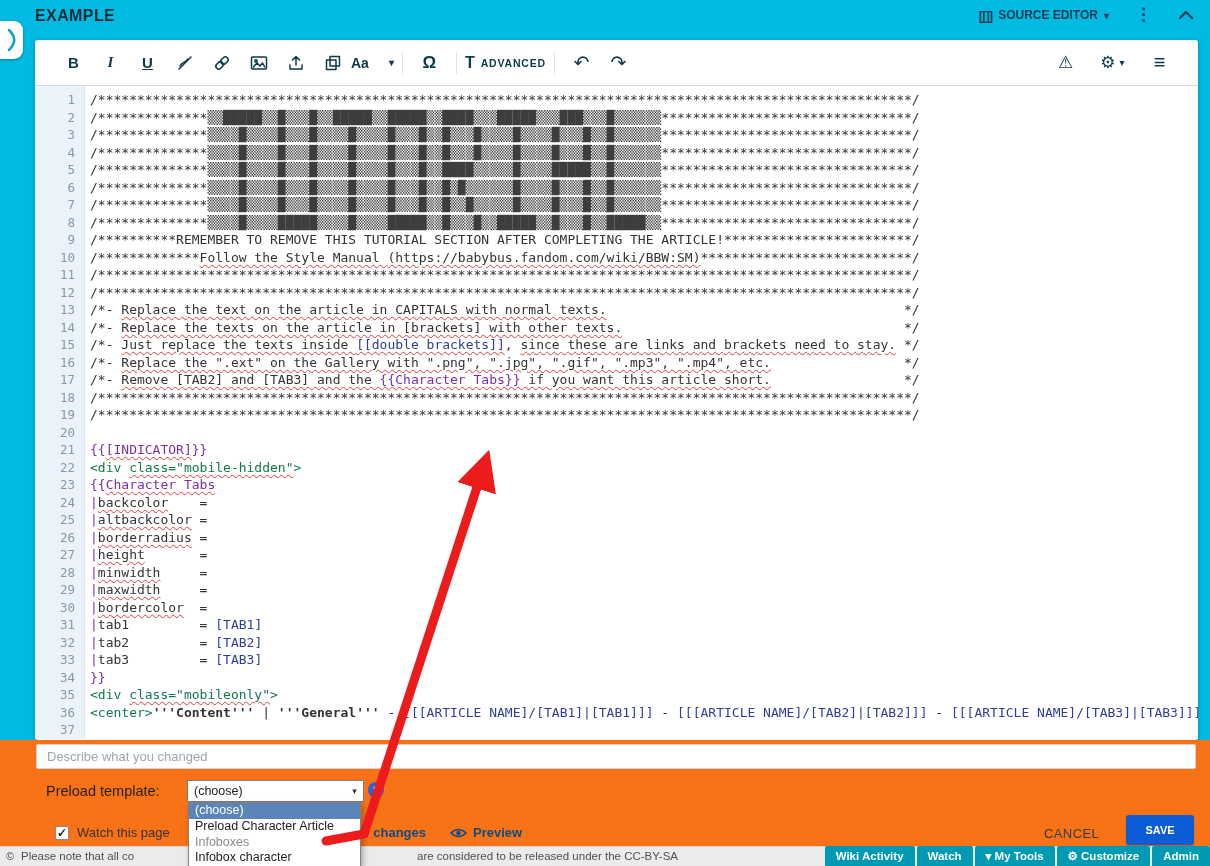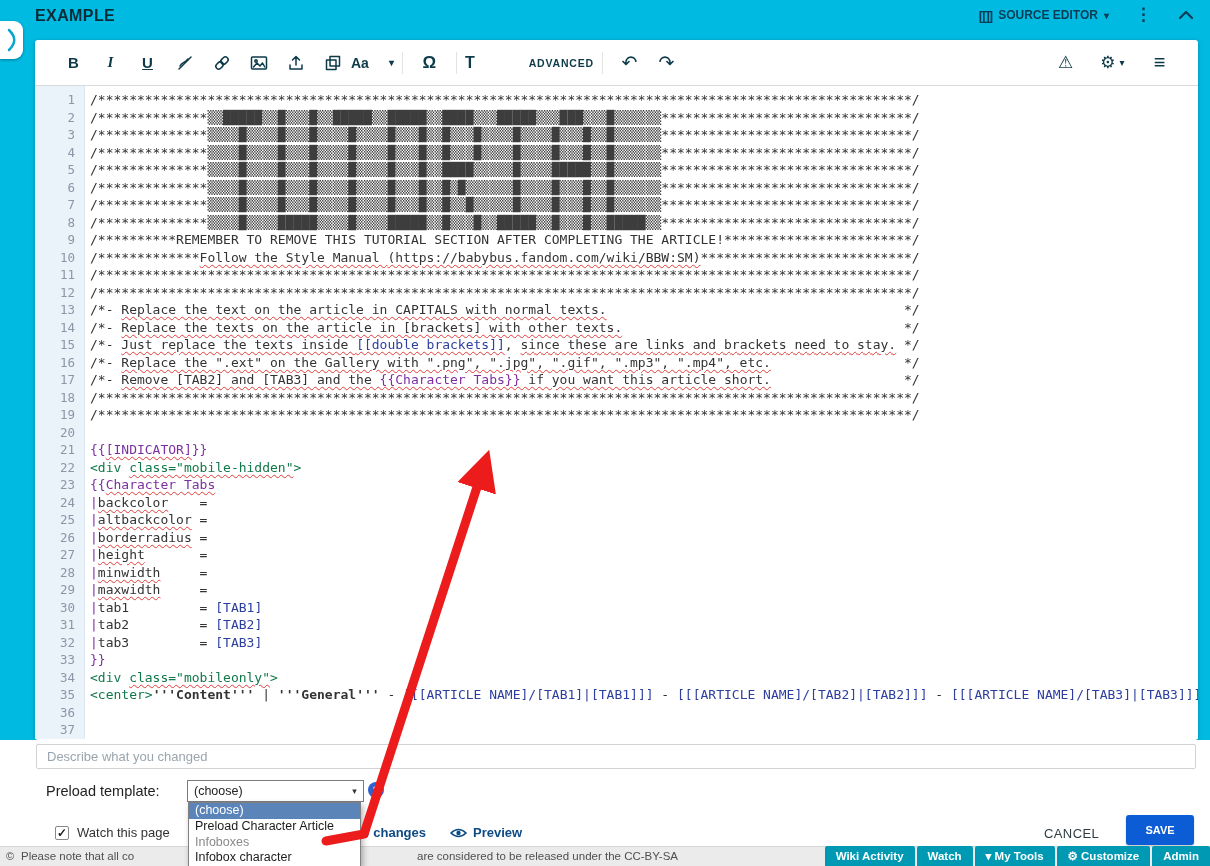--- a/index.html
+++ b/index.html
@@ -26,21 +26,21 @@
   .toolbar { display:flex; align-items:center; height:46px; border-bottom:1px solid #d9d9d9; padding:0 20px; }
   .tbtn { min-width:37px; height:34px; display:flex; align-items:center; justify-content:center;
           color:#0d3a49; cursor:pointer; }
   .tb-b { font-weight:700; font-size:15px; }
   .tb-i { font-style:italic; font-family:"Liberation Serif", serif; font-weight:600; font-size:15px; }
   .tb-u { text-decoration:underline; font-size:15px; font-weight:600; }
   .tb-font { font-size:14px; font-weight:bold; display:flex; gap:20px; align-items:center; }
   .tb-omega { font-size:17px; font-weight:bold; }
   .adv { display:flex; align-items:center; gap:6px; }
   .adv-t { font-size:16px; font-weight:600; }
-  .adv-label { font-size:10.5px; font-weight:bold; letter-spacing:.8px;margin-left:48px; }
+  .adv-label { font-size:10.5px; font-weight:bold; letter-spacing:.8px; }
   .tb-arrow { font-size:19px; }
   .sep { width:1px; height:22px; background:#e3e3e3; margin:0 8px; }
   .toolbar-right { margin-left:auto; display:flex; align-items:center; gap:10px; }
   .tb-warning { font-size:17px; }
   .tb-gear { font-size:17px; display:flex; gap:4px; align-items:center; }
   .tb-menu { font-size:20px; font-weight:bold; }
   .icon-svg { stroke:#0d3a49; fill:none; stroke-width:1.5; stroke-linecap:round; stroke-linejoin:round; }
 
   
   .code-area { display:flex; height:653px; background:#fff;
@@ -52,21 +52,21 @@
   .pl { color:#333; }
   .art { color:#3d3d3d; }
   .tpl { color:#7c2fa0; }
   .lk { color:#2c3e9f; }
   .tag { color:#11784a; }
   .b { font-weight:bold; color:#333; }
   .sq { text-decoration-line:underline; text-decoration-style:wavy; text-decoration-color:#e23b3b;
         text-decoration-thickness:1px; text-underline-offset:2px; }
 
   
-  .bottom-panel { position:absolute; left:0; top:740px; width:1210px; height:106px; background:#ffffff; }
+  .bottom-panel { position:absolute; left:0; top:740px; width:1210px; height:106px; background:#f97316; }
   .summary-input { position:absolute; left:36px; top:4px; width:1160px; height:25px;
                    border:1px solid #d2d2d2; border-radius:2px; padding:0 10px; font-size:13px;
                    color:#333; font-family:"Liberation Sans", sans-serif; outline:none; }
   .summary-input::placeholder { color:#9aa5ad; }
   .preload-label { position:absolute; left:46px; top:43px; font-size:14.5px; color:#222; }
   .select { position:absolute; left:187px; top:40px; width:177px; height:22px; background:#fff;
             border:1px solid #7c7c7c; display:flex; align-items:center; cursor:pointer; }
   .sel-text { flex:1; font-size:12.5px; color:#222; padding:0 6px; }
   .sel-caret { width:17px; text-align:center; font-size:9px; color:#333; }
   .help { position:absolute; left:368px; top:42px; width:16px; height:16px; border-radius:50%;
@@ -270,20 +270,21 @@
         <div class="cl">&nbsp;</div>
         <div class="cl"><span class="tpl">{{</span><span class="tpl sq">[INDICATOR]</span><span class="tpl">}}</span></div>
         <div class="cl"><span class="tag">&lt;div </span><span class="tag sq">class="mobile-hidden"</span><span class="tag">&gt;</span></div>
         <div class="cl"><span class="tpl">{{</span><span class="tpl sq">Character Tabs</span></div>
         <div class="cl"><span class="tpl">|</span><span class="pl sq">backcolor</span><span class="pl">    </span><span class="pl">=</span></div>
         <div class="cl"><span class="tpl">|</span><span class="pl sq">altbackcolor</span><span class="pl"> </span><span class="pl">=</span></div>
         <div class="cl"><span class="tpl">|</span><span class="pl sq">borderradius</span><span class="pl"> </span><span class="pl">=</span></div>
         <div class="cl"><span class="tpl">|</span><span class="pl sq">height</span><span class="pl">       </span><span class="pl">=</span></div>
         <div class="cl"><span class="tpl">|</span><span class="pl sq">minwidth</span><span class="pl">     </span><span class="pl">=</span></div>
         <div class="cl"><span class="tpl">|</span><span class="pl sq">maxwidth</span><span class="pl">     </span><span class="pl">=</span></div>
+        <div class="cl"><span class="tpl">|</span><span class="pl sq">bordercolor</span><span class="pl">  </span><span class="pl">=</span></div>
         <div class="cl"><span class="tpl">|</span><span class="pl">tab1</span><span class="pl">         </span><span class="pl">= </span><span class="lk">[TAB1]</span></div>
         <div class="cl"><span class="tpl">|</span><span class="pl">tab2</span><span class="pl">         </span><span class="pl">= </span><span class="lk">[TAB2]</span></div>
         <div class="cl"><span class="tpl">|</span><span class="pl">tab3</span><span class="pl">         </span><span class="pl">= </span><span class="lk">[TAB3]</span></div>
         <div class="cl"><span class="tpl">}}</span></div>
         <div class="cl"><span class="tag">&lt;div </span><span class="tag sq">class="mobileonly"</span><span class="tag">&gt;</span></div>
         <div class="cl"><span class="tag">&lt;center&gt;</span><span class="b">'''Content'''</span><span class="pl"> | </span><span class="b">'''General'''</span><span class="pl"> - </span><span class="lk">[[[ARTICLE NAME]/[TAB1]|[TAB1]]]</span><span class="pl"> - </span><span class="lk">[[[ARTICLE NAME]/[TAB2]|[TAB2]]]</span><span class="pl"> - </span><span class="lk">[[[ARTICLE NAME]/[TAB3]|[TAB3]]]</span></div>
       </div>
   </div>
 </div>
 

